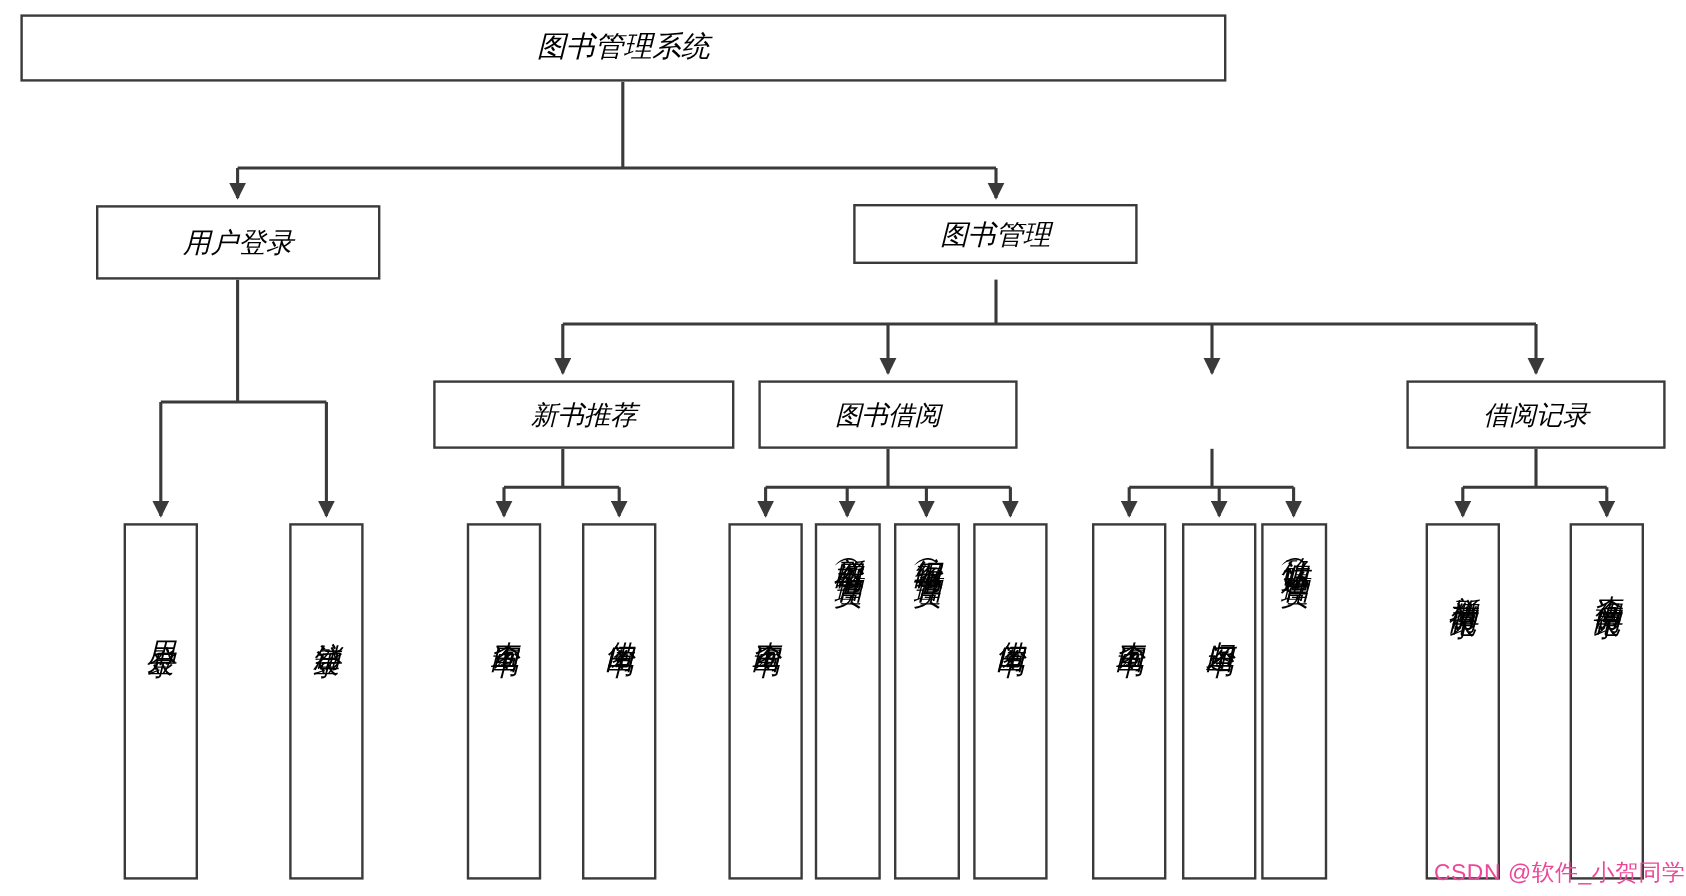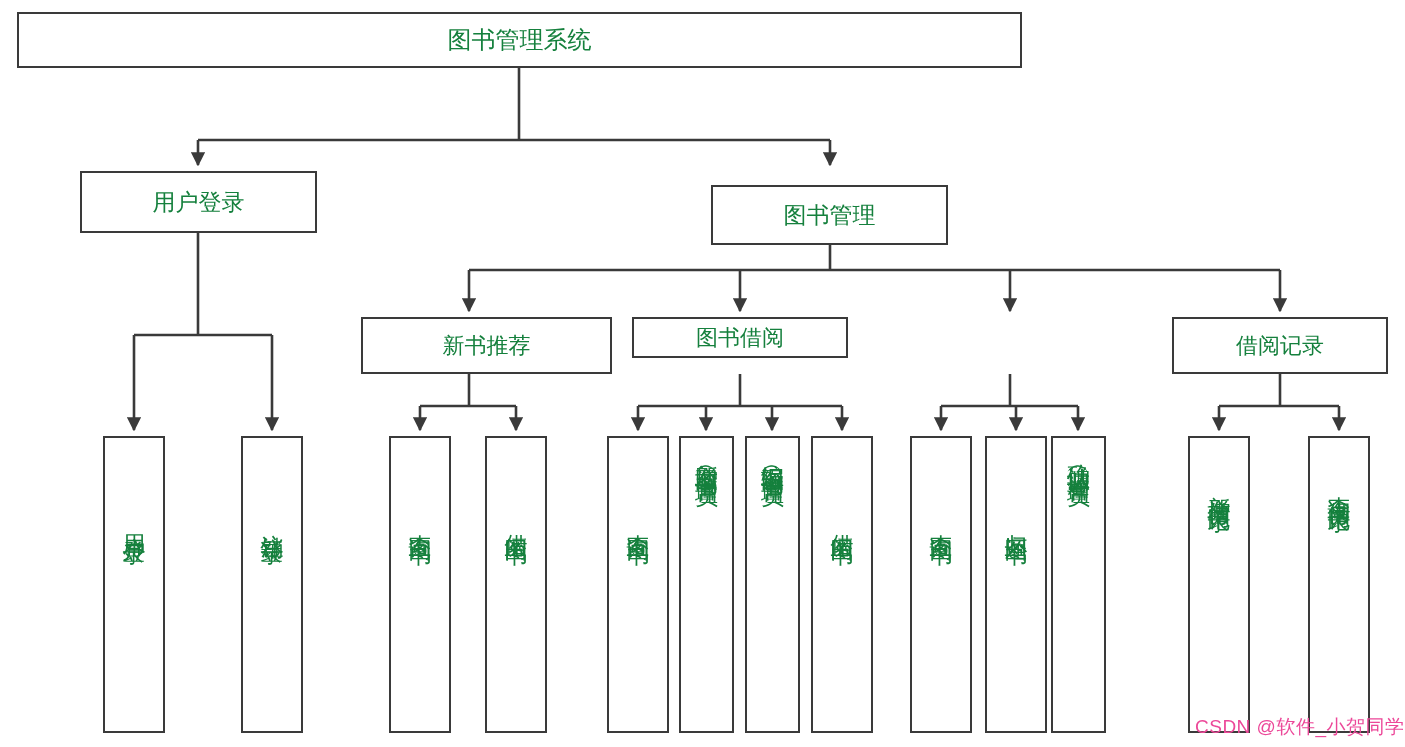--- a/index.html
+++ b/index.html
@@ -26,21 +26,22 @@
     pointer-events: none;
   }
   .node {
     position: absolute;
     box-sizing: border-box;
     background: #ffffff;
     border: 2.5px solid #3a3a3a;
     display: flex;
     align-items: center;
     justify-content: center;
-    color: #15803d;
+    color: #000000;
+    font-style: italic;
   }
   .node .label {
     display: block;
     text-align: center;
     line-height: 1.05;
     white-space: nowrap;
   }
   .node-root .label {
     font-size: 24px;
   }
@@ -130,28 +131,28 @@
     </g>
   </svg>
 
   <div class="node node-root" style="left:17px; top:12px; width:1005px; height:56px;">
     <span class="label">图书管理系统</span>
   </div>
 
   <div class="node node-l2" style="left:80px; top:171px; width:237px; height:62px;">
     <span class="label">用户登录</span>
   </div>
-  <div class="node node-l2" style="left:711px; top:185px; width:237px; height:60px;">
+  <div class="node node-l2" style="left:711px; top:170px; width:237px; height:50px;">
     <span class="label">图书管理</span>
   </div>
 
   <div class="node node-l3" style="left:361px; top:317px; width:251px; height:57px;">
     <span class="label">新书推荐</span>
   </div>
-  <div class="node node-l3" style="left:632px; top:317px; width:216px; height:41px;">
+  <div class="node node-l3" style="left:632px; top:317px; width:216px; height:57px;">
     <span class="label">图书借阅</span>
   </div>
   <div class="node node-l3" style="left:1172px; top:317px; width:216px; height:57px;">
     <span class="label">借阅记录</span>
   </div>
 
   <div class="node node-leaf" style="left:103px; top:436px; width:62px; height:297px; padding-top:78px;">
     <span class="label">用户登录</span>
   </div>
   <div class="node node-leaf" style="left:241px; top:436px; width:62px; height:297px; padding-top:78px;">

